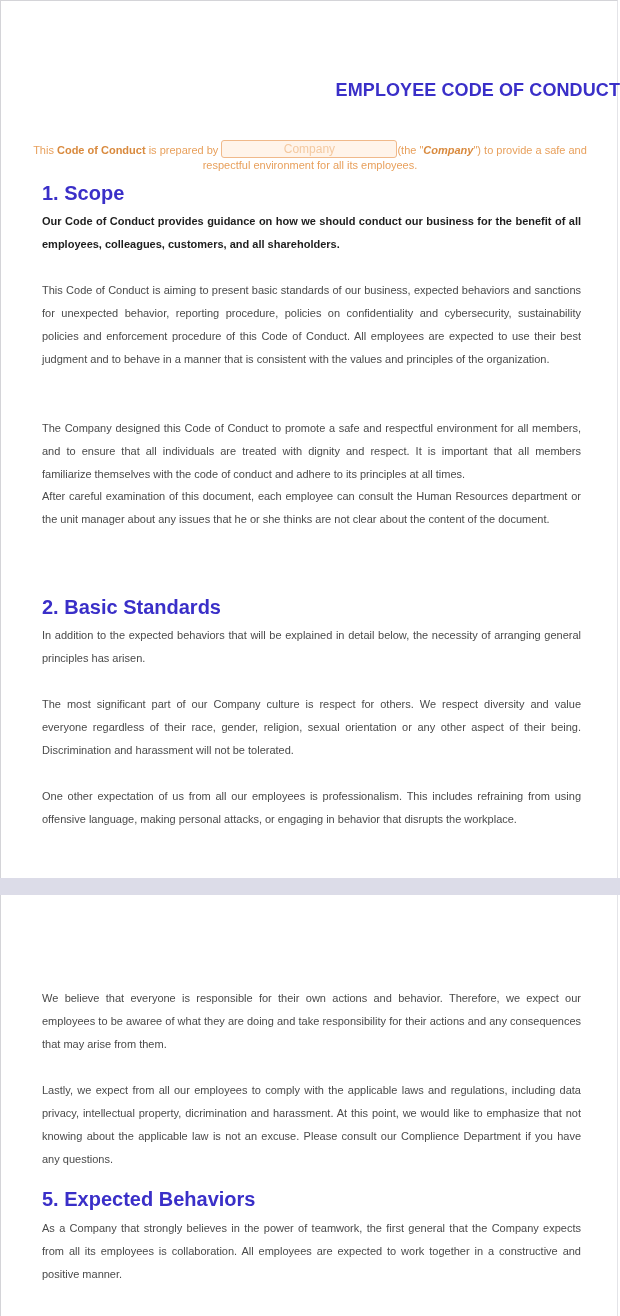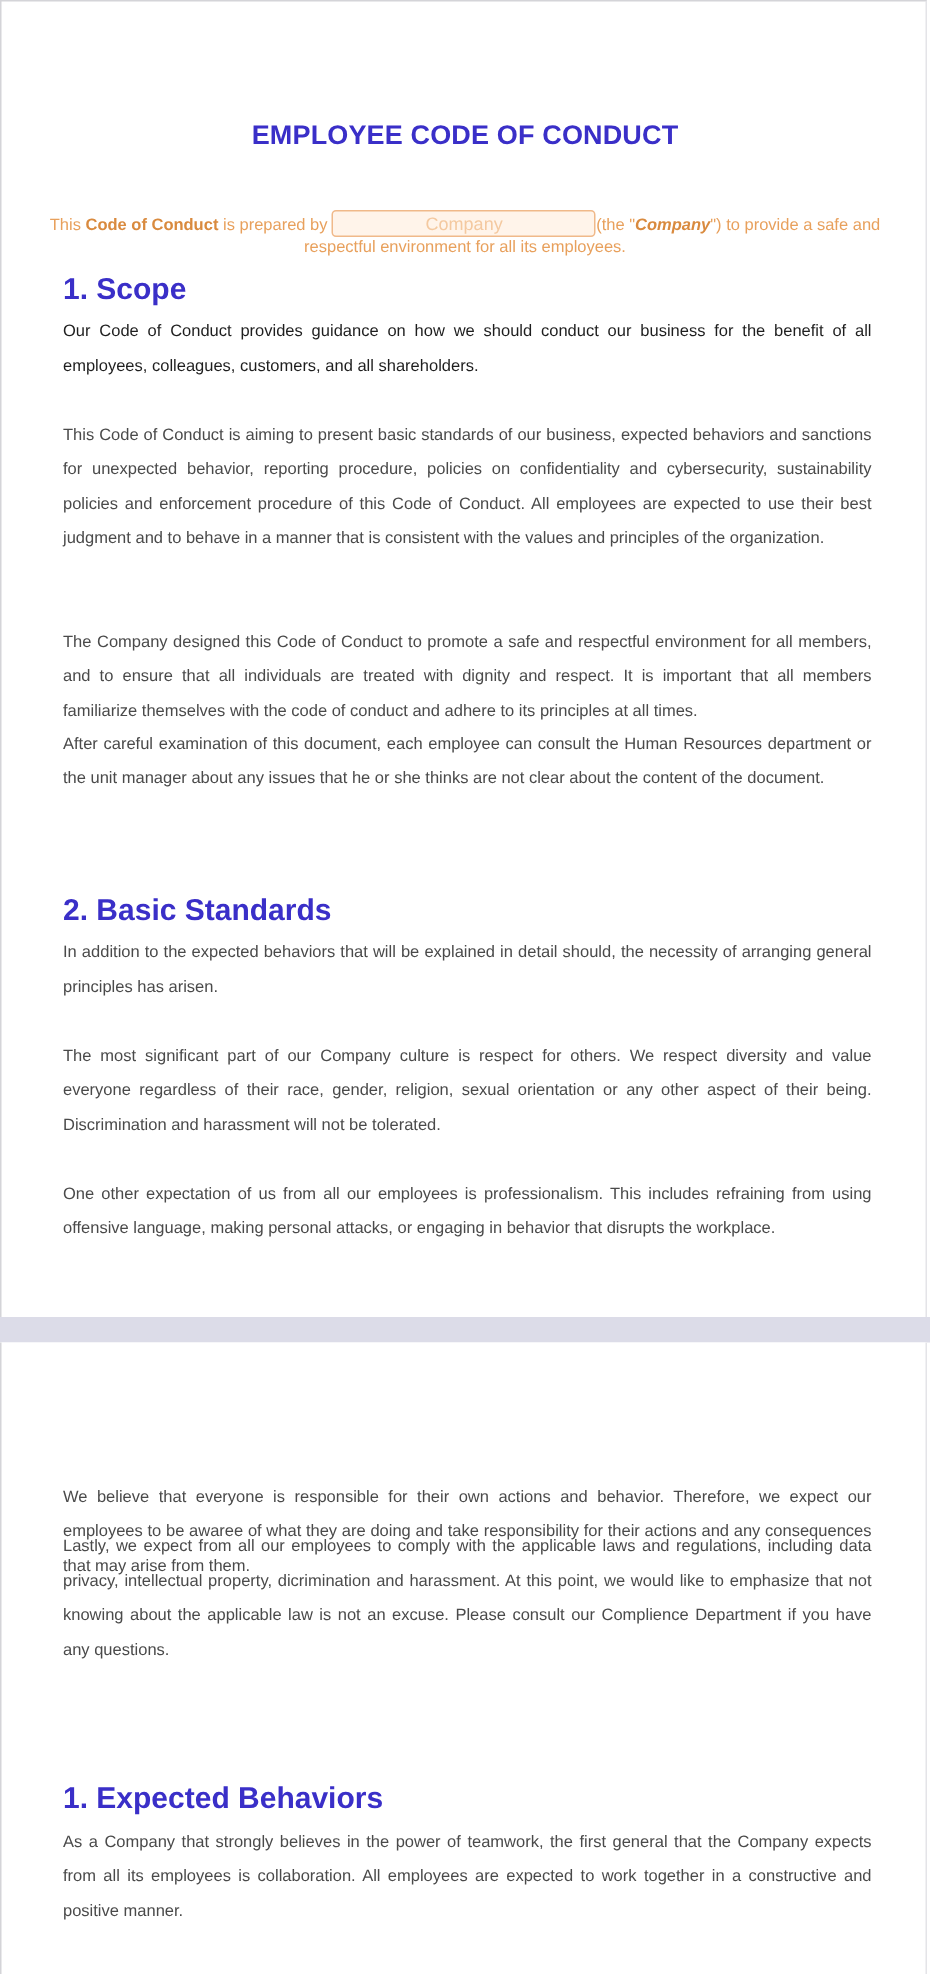--- a/index.html
+++ b/index.html
@@ -38,21 +38,21 @@
     }
     .page-2 {
       top: 895px;
       height: 421px;
     }
     .doc-title {
       position: absolute;
       top: 80px;
       left: 0;
       width: 620px;
-      text-align: center;
+      text-align: right;
       color: #3a2fc8;
       font-weight: bold;
       font-size: 18px;
       letter-spacing: 0.1px;
       margin: 0;
     }
     .intro {
       position: absolute;
       top: 143px;
       left: 30px;
@@ -106,26 +106,26 @@
 <div class="page-break"></div>
 <div class="page page-2"></div>
 
 <h1 class="doc-title">EMPLOYEE CODE OF CONDUCT</h1>
 
 <div class="intro">
   <span>This </span><b>Code of Conduct</b><span> is prepared by </span><span class="company-field">Company</span><span>(the "</span><i>Company</i><span>") to provide a safe and respectful environment for all its employees.</span>
 </div>
 
 <h2 class="section-heading" style="top:182px;">1. Scope</h2>
-<p class="para dark" style="top:210px;">Our Code of Conduct provides guidance on how we should conduct our business for the benefit of all employees, colleagues, customers, and all shareholders.</p>
+<p class="para dark" style="top:210px;font-weight:bold;">Our Code of Conduct provides guidance on how we should conduct our business for the benefit of all employees, colleagues, customers, and all shareholders.</p>
 <p class="para" style="top:279px;">This Code of Conduct is aiming to present basic standards of our business, expected behaviors and sanctions for unexpected behavior, reporting procedure, policies on confidentiality and cybersecurity, sustainability policies and enforcement procedure of this Code of Conduct. All employees are expected to use their best judgment and to behave in a manner that is consistent with the values and principles of the organization.</p>
 <p class="para" style="top:417px;">The Company designed this Code of Conduct to promote a safe and respectful environment for all members, and to ensure that all individuals are treated with dignity and respect. It is important that all members familiarize themselves with the code of conduct and adhere to its principles at all times.</p>
 <p class="para" style="top:485px;">After careful examination of this document, each employee can consult the Human Resources department or the unit manager about any issues that he or she thinks are not clear about the content of the document.</p>
 
 <h2 class="section-heading" style="top:596px;">2. Basic Standards</h2>
-<p class="para" style="top:624px;">In addition to the expected behaviors that will be explained in detail should, the necessity of arranging general principles has arisen.</p>
+<p class="para" style="top:624px;">In addition to the expected behaviors that will be explained in detail below, the necessity of arranging general principles has arisen.</p>
 <p class="para" style="top:693px;">The most significant part of our Company culture is respect for others. We respect diversity and value everyone regardless of their race, gender, religion, sexual orientation or any other aspect of their being. Discrimination and harassment will not be tolerated.</p>
 <p class="para" style="top:785px;">One other expectation of us from all our employees is professionalism. This includes refraining from using offensive language, making personal attacks, or engaging in behavior that disrupts the workplace.</p>
 <p class="para" style="top:987px;">We believe that everyone is responsible for their own actions and behavior. Therefore, we expect our employees to be awaree of what they are doing and take responsibility for their actions and any consequences that may arise from them.</p>
-<p class="para" style="top:1020px;">Lastly, we expect from all our employees to comply with the applicable laws and regulations, including data privacy, intellectual property, dicrimination and harassment. At this point, we would like to emphasize that not knowing about the applicable law is not an excuse. Please consult our Complience Department if you have any questions.</p>
+<p class="para" style="top:1079px;">Lastly, we expect from all our employees to comply with the applicable laws and regulations, including data privacy, intellectual property, dicrimination and harassment. At this point, we would like to emphasize that not knowing about the applicable law is not an excuse. Please consult our Complience Department if you have any questions.</p>
 
-<h2 class="section-heading" style="top:1188px;">1. Expected Behaviors</h2>
+<h2 class="section-heading" style="top:1188px;">5. Expected Behaviors</h2>
 <p class="para" style="top:1217px;">As a Company that strongly believes in the power of teamwork, the first general that  the Company expects from all its employees is collaboration. All employees are expected to work together in a constructive and positive manner.</p>
 
 </body></html>

